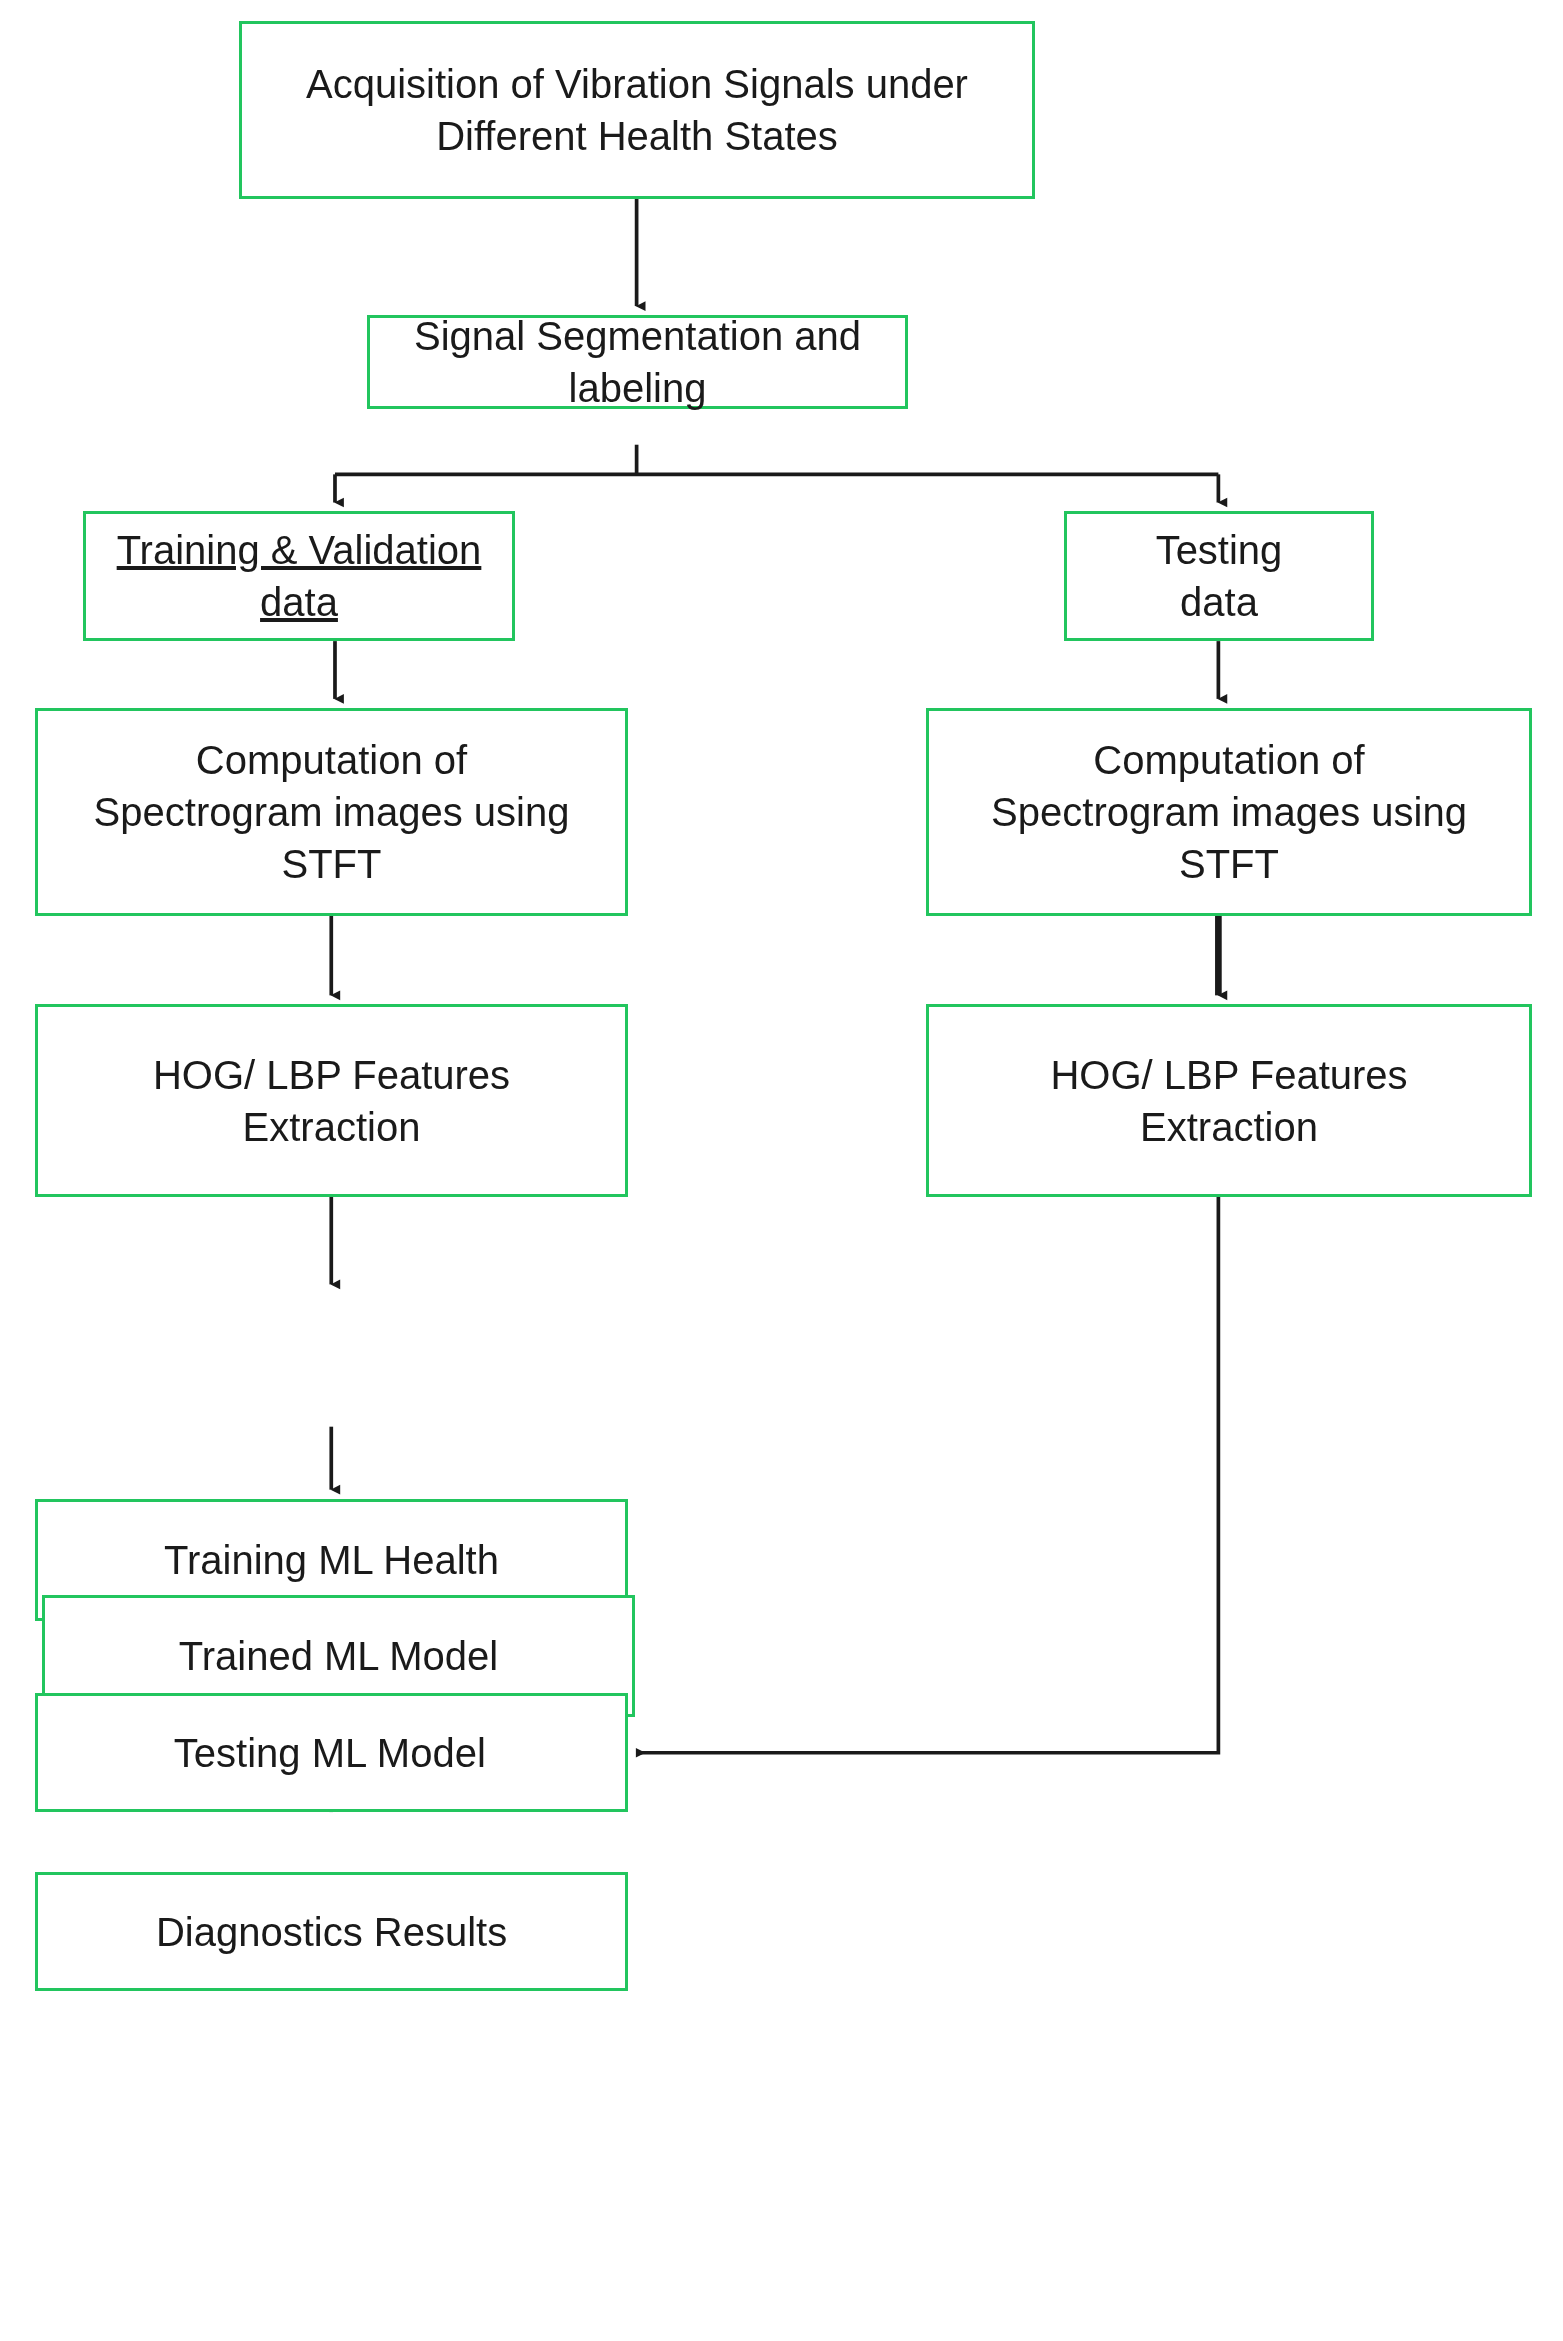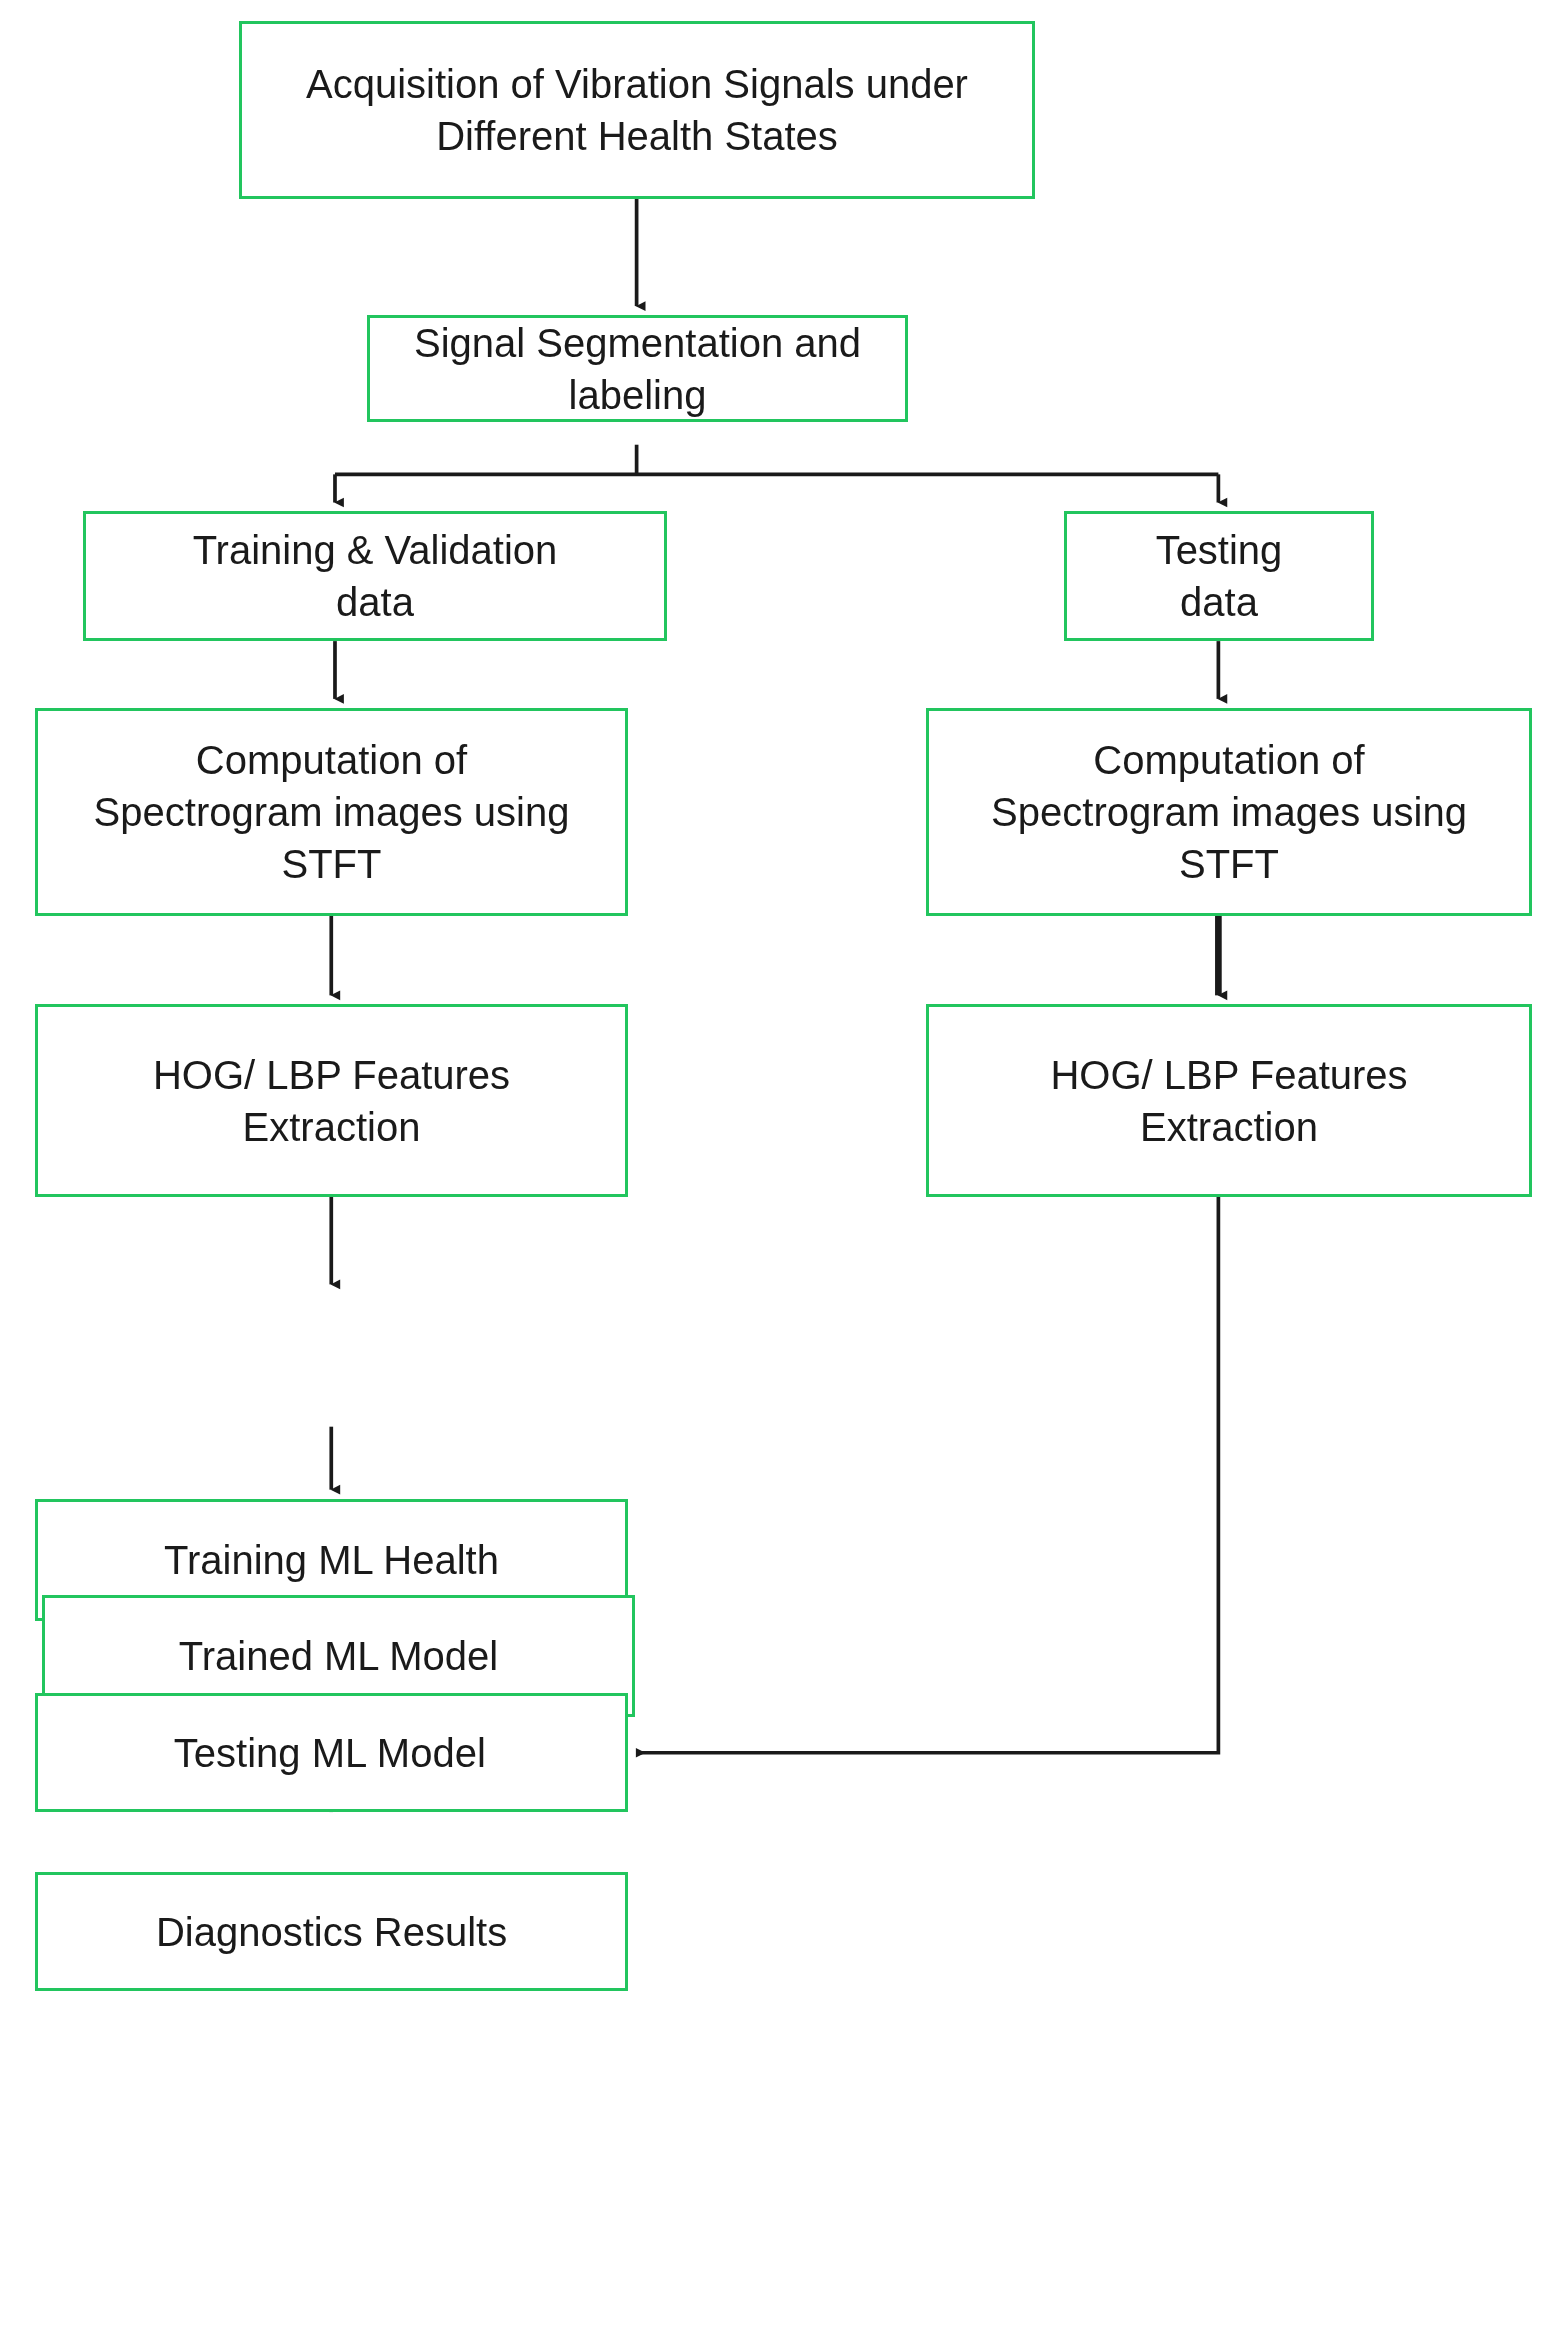--- a/index.html
+++ b/index.html
@@ -92,24 +92,24 @@
     </g>
 
     <g stroke="#1a1a1a" stroke-width="5" fill="none">
       <line x1="447" y1="2187" x2="447" y2="2140"></line>
     </g>
   </svg>
 
   <div class="node" style="left:239px; top:21px; width:796px; height:178px;">Acquisition of Vibration Signals under
 Different Health States</div>
 
-  <div class="node" style="left:367px; top:315px; width:541px; height:107px;">Signal Segmentation and
+  <div class="node" style="left:367px; top:315px; width:541px; height:94px;">Signal Segmentation and
 labeling</div>
 
-  <div class="node" style="left:83px; top:511px; width:584px; height:130px;">Training &amp; Validation
+  <div class="node" style="left:83px; top:511px; width:432px; height:130px;text-decoration:underline;">Training &amp; Validation
 data</div>
 
   <div class="node" style="left:1064px; top:511px; width:310px; height:130px;">Testing
 data</div>
 
   <div class="node" style="left:35px; top:708px; width:593px; height:208px;">Computation of
 Spectrogram images using
 STFT</div>
 
   <div class="node" style="left:926px; top:708px; width:606px; height:208px;">Computation of

